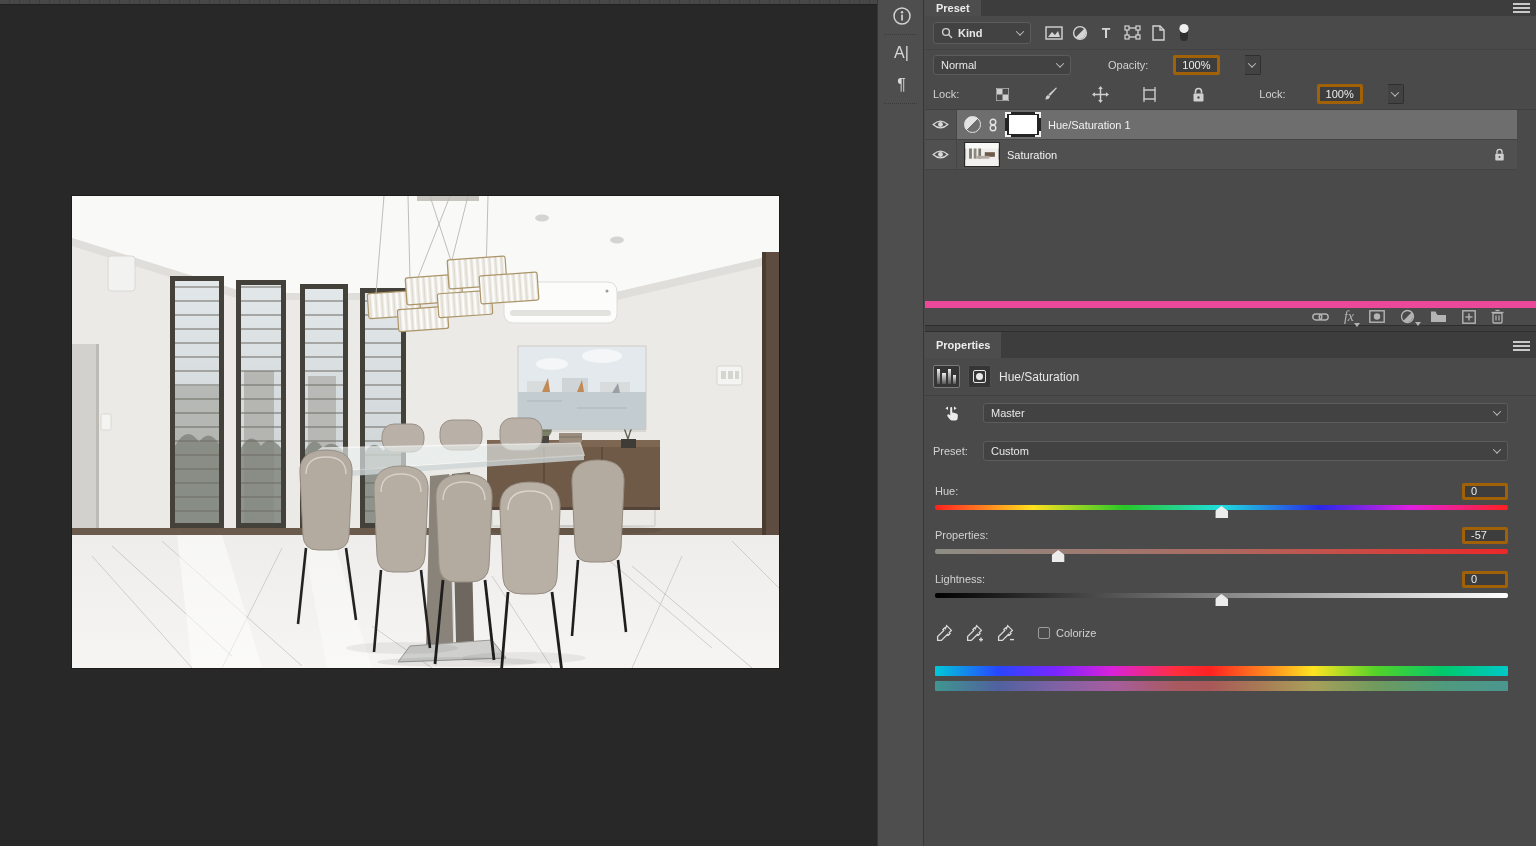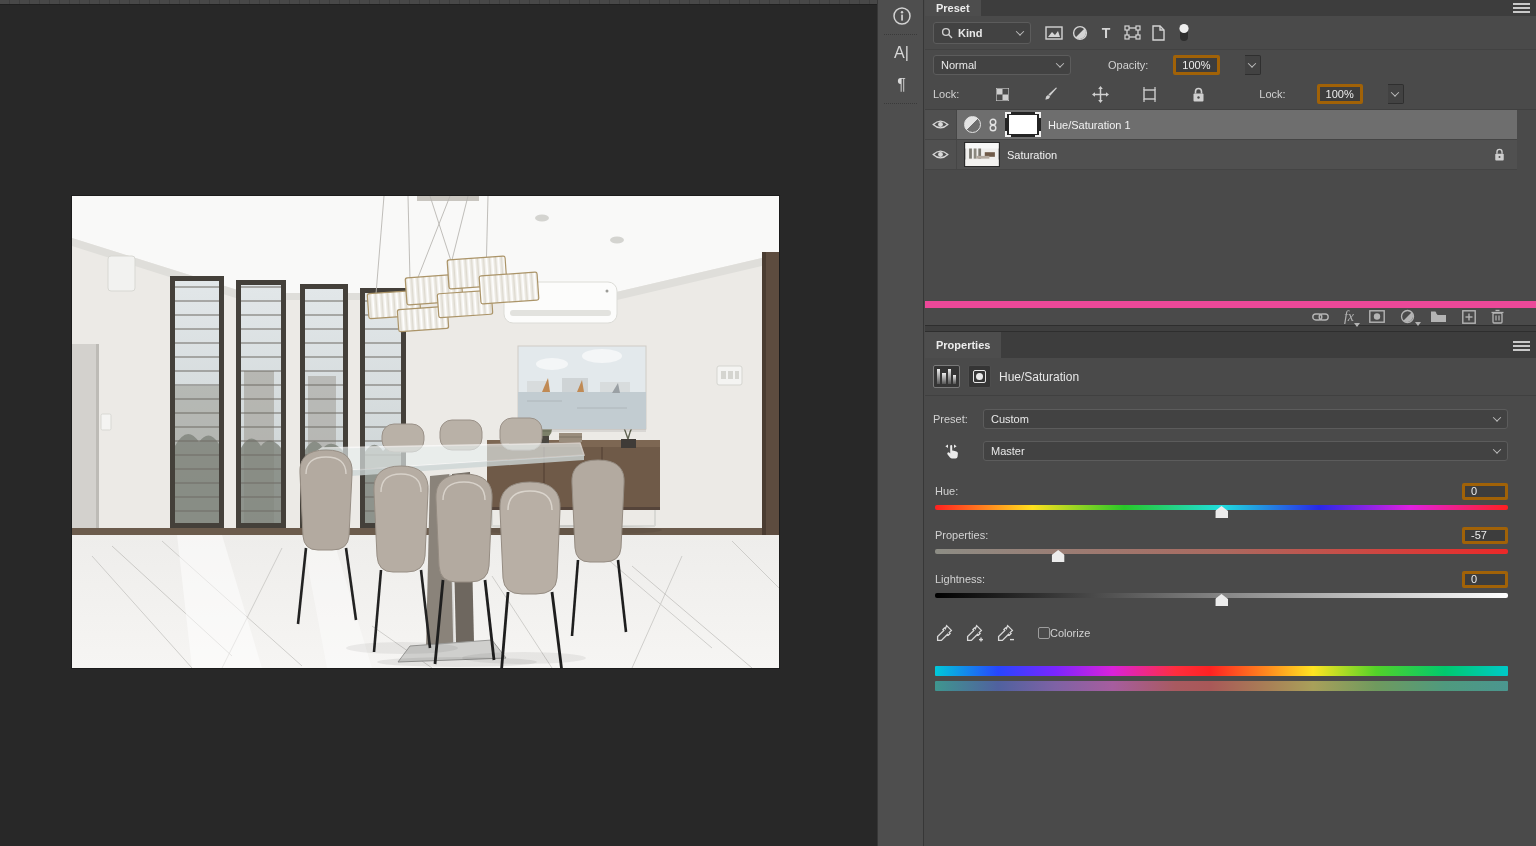--- a/index.html
+++ b/index.html
@@ -103,21 +103,21 @@
   .track-wrap { position:relative; height:16px; }
   .track { position:absolute; left:0; right:0; top:3px; height:5px; border-radius:2px; }
   .track.hue { background:linear-gradient(90deg,#ff2020,#ffe01e 17%,#28c828 33%,#20dede 50%,#2828e8 67%,#e020e0 83%,#ff2020); }
   .track.sat { background:linear-gradient(90deg,#8d8d85,#ab6a60 50%,#ec2828); }
   .track.light { background:linear-gradient(90deg,#000,#858585 50%,#fff); }
   .thumb { position:absolute; top:4px; width:13px; height:12px; transform:translateX(-50%);
     background:#ececec; clip-path:polygon(50% 0,100% 42%,100% 100%,0 100%,0 42%);
     filter:drop-shadow(0 0 1px #222); }
 
   .dropper-row { height:38px; padding:0 10px; gap:13px; margin-top:8px; display:flex; align-items:center; color:#d8d8d8; }
-  .colorize { display:flex; align-items:center; margin-left:10px; }
+  .colorize { display:flex; align-items:center; gap:6px; margin-left:10px; }
   .checkbox { width:12px; height:12px; border:1px solid #9d9d9d; border-radius:2px; background:transparent; }
 
   .spectrums { padding:14px 28px 0 10px; }
   .spec { height:10px; border-radius:1px; }
   .spec + .spec { margin-top:5px; }
   .spec.before { background:linear-gradient(90deg,#00c9d8,#2746ff 11%,#7a26ff 21%,#d922d9 31%,#ff2e3e 42%,#ff2222 48%,#ff8a1e 58%,#ffe422 66%,#53d229 77%,#00c96e 89%,#00c9c9 100%); }
   .spec.after { background:linear-gradient(90deg,#3f968f,#50619f 11%,#7e62a4 21%,#a65d9e 31%,#a85a60 42%,#a85858 48%,#a87f56 58%,#a8a05a 66%,#6f9a5e 77%,#4f9a7e 89%,#4b968f 100%); }
 
   svg.ic { display:block; }
 </style>
@@ -612,42 +612,42 @@
           <i style="height:9px"></i>
         </span>
       <span class="prop-maskicon">
           <span>
             <b></b>
           </span>
         </span>
       <span class="prop-title">Hue/Saturation</span>
     </div>
 
-    <div class="row preset-row">
-      <span class="lbl" style="width:42px;text-align:left">Preset:</span>
-      <div class="dd preset-dd">
-        <span>Custom</span>
-          <span class="chev"></span>
-      </div>
-    </div>
-
     <div class="row preset-row" style="margin-top:2px">
       <span class="hand-cell" style="width:42px">
         <svg class="ic" width="20" height="20" viewBox="0 0 20 20">
           <path d="M4,3.5 l-2.6,1.8 2.6,1.8 Z" fill="#ececec"></path>
           <path d="M10,3.5 l2.6,1.8 -2.6,1.8 Z" fill="#ececec"></path>
           <path d="M6.2,9 v-4 a1,1 0 0 1 2,0 v4.6 l1.6,0.2 2.6,0.6 q1.6,0.5 1.5,2.2 l-0.3,3 q-0.2,1.9 -2.1,1.9 h-3.4 q-1.3,0 -2.1,-1 l-2.4,-3 q-0.9,-1.2 0.2,-2 q0.9,-0.6 1.7,0.3 l0.7,0.8 Z" fill="#ececec"></path>
         </svg>
       </span>
       <div class="dd preset-dd">
         <span>Master</span>
           <span class="chev"></span>
       </div>
     </div>
 
+    <div class="row preset-row">
+      <span class="lbl" style="width:42px;text-align:left">Preset:</span>
+      <div class="dd preset-dd">
+        <span>Custom</span>
+          <span class="chev"></span>
+      </div>
+    </div>
+
     <div class="sliders">
       <div class="slider-head">
         <span class="lbl">Hue:</span>
         <div class="valbox">0</div>
       </div>
       <div class="track-wrap">
         <div class="track hue"></div>
         <div class="thumb" style="left: 50%;"></div>
       </div>
 

